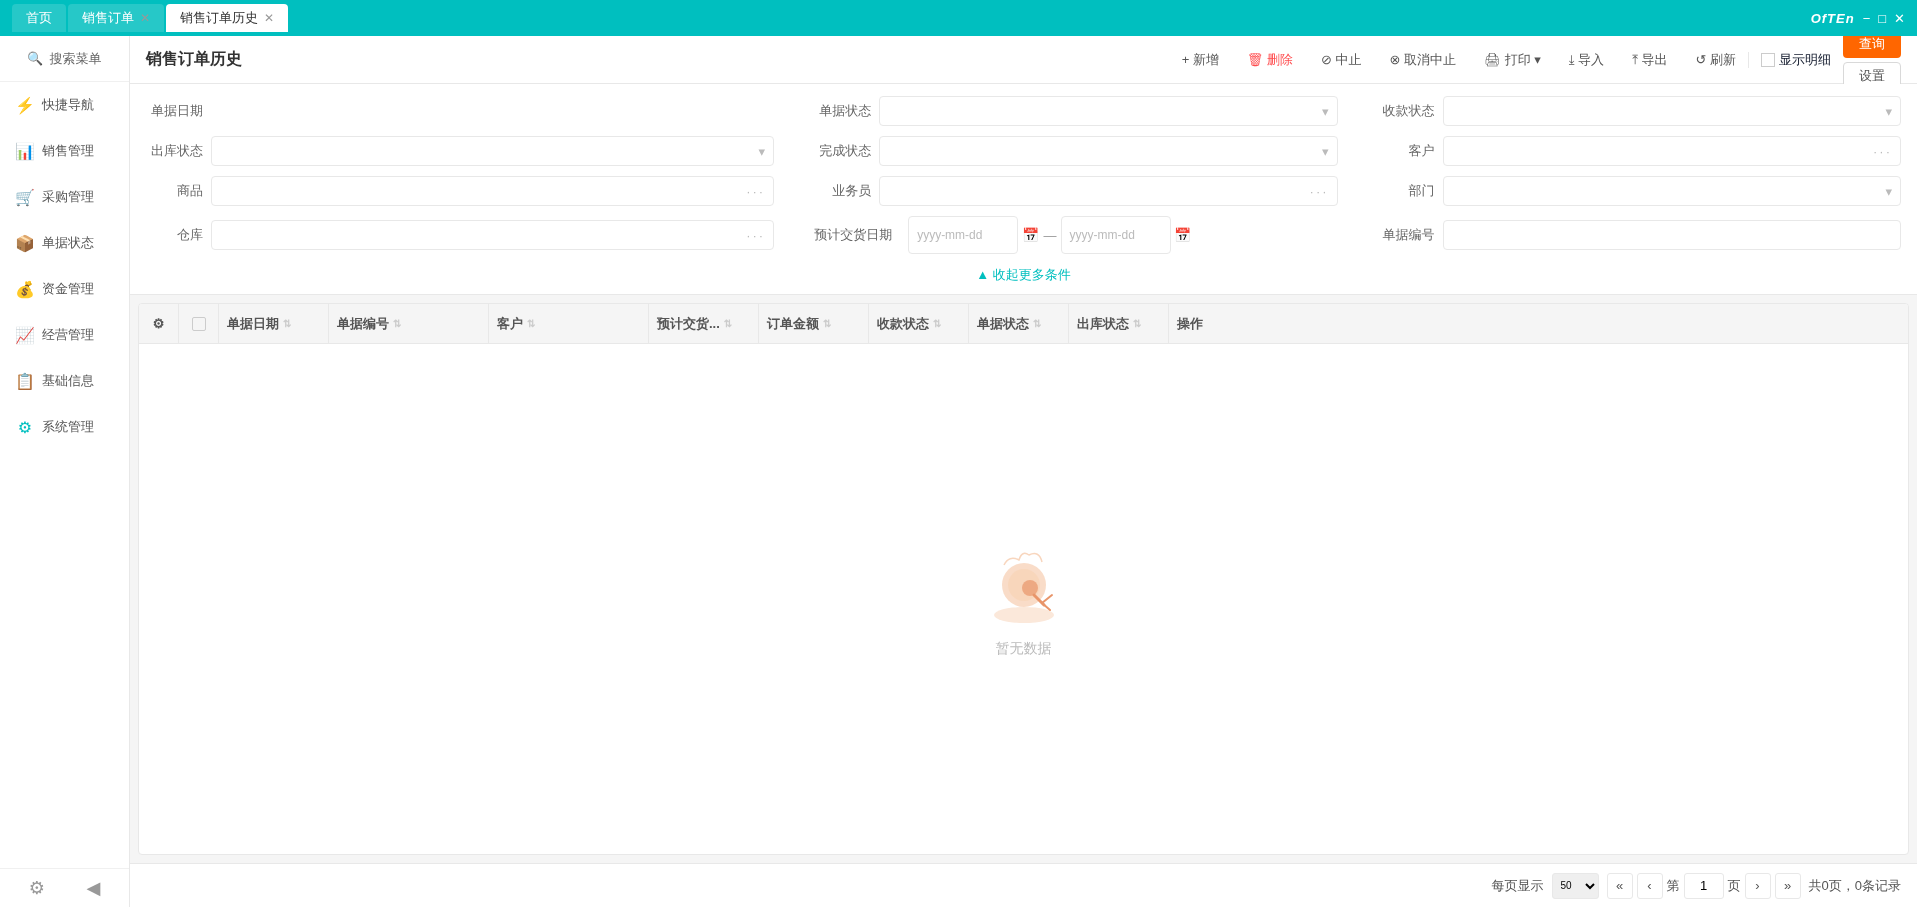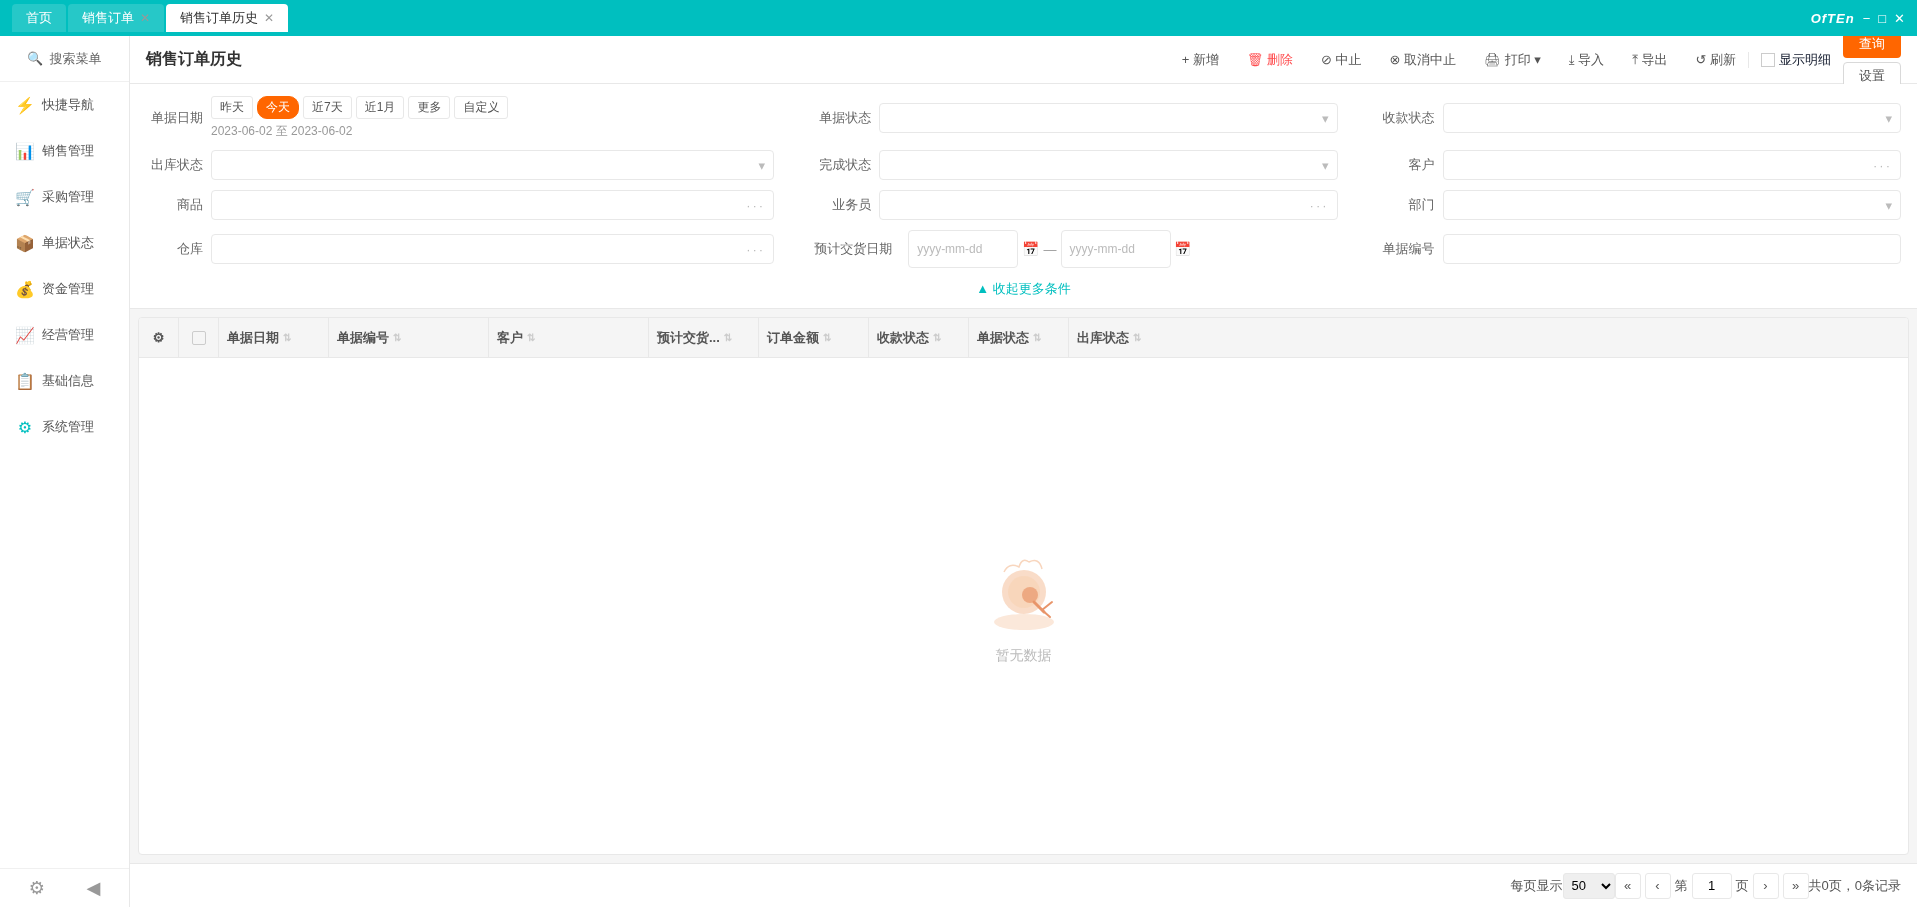--- a/index.html
+++ b/index.html
@@ -76,22 +76,22 @@
     .th-delivery { width: 110px; }
     .th-amount { width: 110px; }
     .th-pay-status { width: 100px; }
     .th-order-status { width: 100px; }
     .th-out-status { width: 100px; }
     .th-op { min-width: 60px; }
 
     .empty-state { flex: 1; display: flex; flex-direction: column; align-items: center; justify-content: center; color: #bbb; font-size: 14px; }
 
     
-    .pagination { height: 44px; background: #fff; border-top: 1px solid #e8e8e8; display: flex; align-items: center; justify-content: flex-end; padding: 0 16px; font-size: 13px; color: #555; flex-shrink: 0; }
-    .pagination select { border: 1px solid #e8e8e8; border-radius: 3px; height: 26px; padding: 0 4px; font-size: 13px; }
+    .pagination { height: 44px; background: #fff; border-top: 1px solid #e8e8e8; display: flex; align-items: center; justify-content: flex-end; padding: 0 16px; gap: 8px; font-size: 13px; color: #555; flex-shrink: 0; }
+    .pagination select { border: 1px solid #e8e8e8; border-radius: 3px; height: 26px; padding: 0 4px; font-size: 10px; }
     .page-nav { display: flex; align-items: center; gap: 4px; }
     .page-nav-btn { width: 26px; height: 26px; border: 1px solid #e8e8e8; border-radius: 3px; display: flex; align-items: center; justify-content: center; cursor: pointer; color: #555; }
     .page-input { width: 40px; height: 26px; border: 1px solid #e8e8e8; border-radius: 3px; text-align: center; font-size: 13px; }
 
     .checkbox-display { width: 14px; height: 14px; border: 1px solid #ccc; border-radius: 2px; }
 
     .brand-logo { color: #fff; font-size: 13px; font-style: italic; font-weight: bold; letter-spacing: 1px; }
 
     .empty-svg { width: 100px; height: 100px; }
   </style>
@@ -193,31 +193,20 @@
         </div>
       </div>
     </div>
 
     <div class="filter-area">
 
       <div class="filter-row">
 
         <div class="filter-item" style="flex:1.2">
           <span class="filter-label">单据日期</span>
-          <div style="display:flex;flex-direction:column;gap:2px;">
-            <div class="date-filter">
-              <span class="date-btn">昨天</span>
-              <span class="date-btn active">今天</span>
-              <span class="date-btn">近7天</span>
-              <span class="date-btn">近1月</span>
-              <span class="date-btn">更多</span>
-              <span class="date-btn">自定义</span>
-            </div>
-            <span class="date-range">2023-06-02 至 2023-06-02</span>
-          </div>
         </div>
         <div class="filter-separator"></div>
 
         <div class="filter-item" style="flex:1">
           <span class="filter-label">单据状态</span>
           <div class="filter-control">
             <span class="arrow">▾</span>
           </div>
         </div>
         <div class="filter-separator"></div>
@@ -341,20 +330,23 @@
           <span class="sort-icon">⇅</span>
         </div>
         <div class="th th-order-status">
           <span>单据状态</span>
           <span class="sort-icon">⇅</span>
         </div>
         <div class="th th-out-status">
           <span>出库状态</span>
           <span class="sort-icon">⇅</span>
         </div>
+        <div class="th th-op">
+          <span>操作</span>
+        </div>
       </div>
 
       <div class="empty-state">
         <svg class="empty-svg" viewBox="0 0 100 100">
           <ellipse cx="50" cy="75" rx="30" ry="8" fill="#f5c5a3" opacity="0.4"></ellipse>
           <circle cx="50" cy="45" r="22" fill="#f5c5a3" opacity="0.6"></circle>
           <circle cx="50" cy="45" r="16" fill="#f8d5b8" opacity="0.8"></circle>
           <circle cx="56" cy="48" r="8" fill="#e8956a" opacity="0.7"></circle>
           <line x1="60" y1="55" x2="70" y2="65" stroke="#e8956a" stroke-width="3" stroke-linecap="round"></line>
           <line x1="68" y1="63" x2="78" y2="55" stroke="#e8956a" stroke-width="2" stroke-linecap="round"></line>

